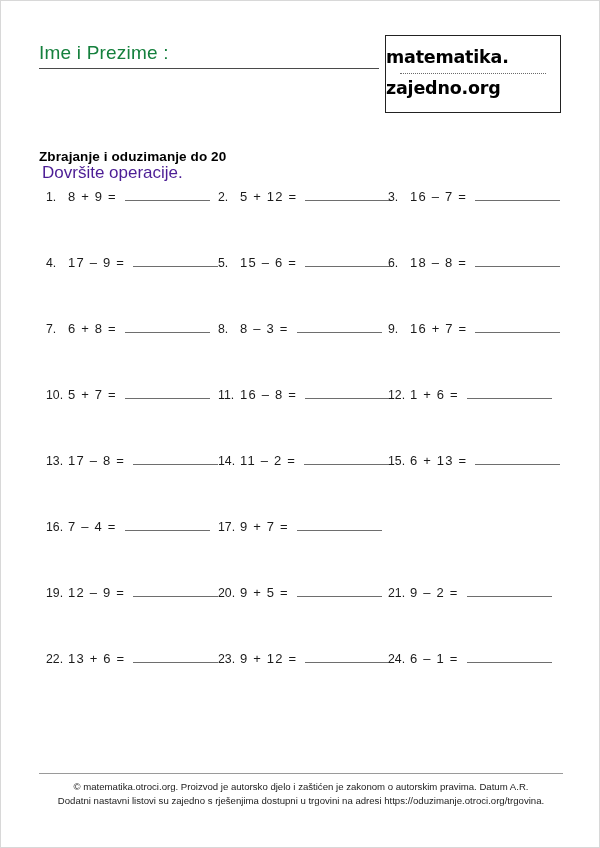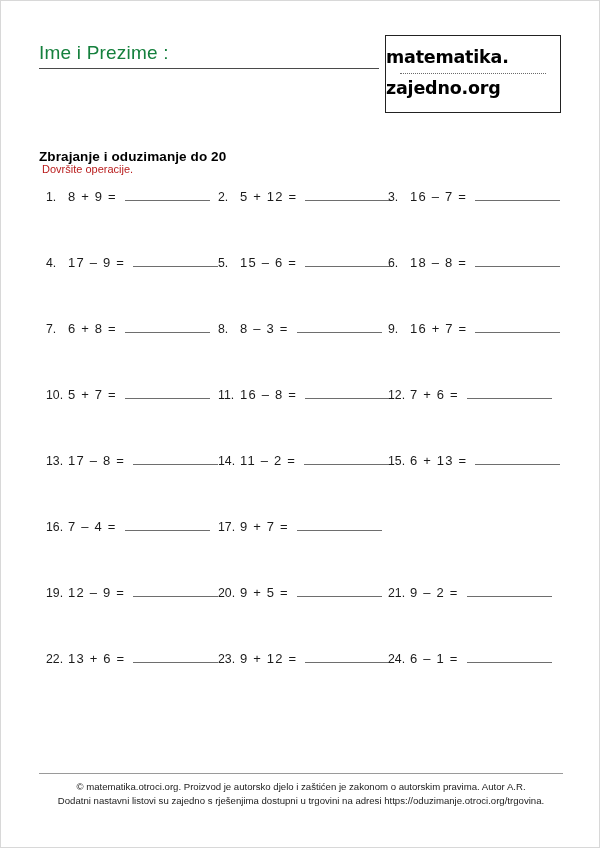--- a/index.html
+++ b/index.html
@@ -94,22 +94,22 @@
     font-size: 13.5px;
     font-weight: bold;
     color: #000000;
     letter-spacing: 0.1px;
     margin-top: 11px;
   }
   .subtitle {
     position: absolute;
     left: 41px;
     top: 162px;
-    font-size: 11px;
-    color: #b91c1c;
+    font-size: 17px;
+    color: #4c1d95;
   }
 
   
   .grid {
     position: absolute;
     left: 0;
     top: 186px;
     width: 600px;
   }
   .row {
@@ -248,21 +248,21 @@
           <span class="q-expr">5 + 7 =</span>
           <span class="q-blank"></span>
         </div>
         <div class="cell c2">
           <span class="q-num">11.</span>
           <span class="q-expr">16 – 8 =</span>
           <span class="q-blank"></span>
         </div>
         <div class="cell c3">
           <span class="q-num">12.</span>
-          <span class="q-expr">7 + 6 =</span>
+          <span class="q-expr">1 + 6 =</span>
           <span class="q-blank"></span>
         </div>
       </div>
       <div class="row">
         <div class="cell c1">
           <span class="q-num">13.</span>
           <span class="q-expr">17 – 8 =</span>
           <span class="q-blank"></span>
         </div>
         <div class="cell c2">
@@ -319,17 +319,17 @@
         <div class="cell c3">
           <span class="q-num">24.</span>
           <span class="q-expr">6 – 1 =</span>
           <span class="q-blank"></span>
         </div>
       </div>
     </div>
 
   <div class="footer">
     <div class="footer-rule"></div>
-    <div class="footer-line">© matematika.otroci.org. Proizvod je autorsko djelo i zaštićen je zakonom o autorskim pravima. Autor A.R.</div>
+    <div class="footer-line">© matematika.otroci.org. Proizvod je autorsko djelo i zaštićen je zakonom o autorskim pravima. Datum A.R.</div>
     <div class="footer-line">Dodatni nastavni listovi su zajedno s rješenjima dostupni u trgovini na adresi https://oduzimanje.otroci.org/trgovina.</div>
   </div>
 
 </div>
 
 </body></html>

